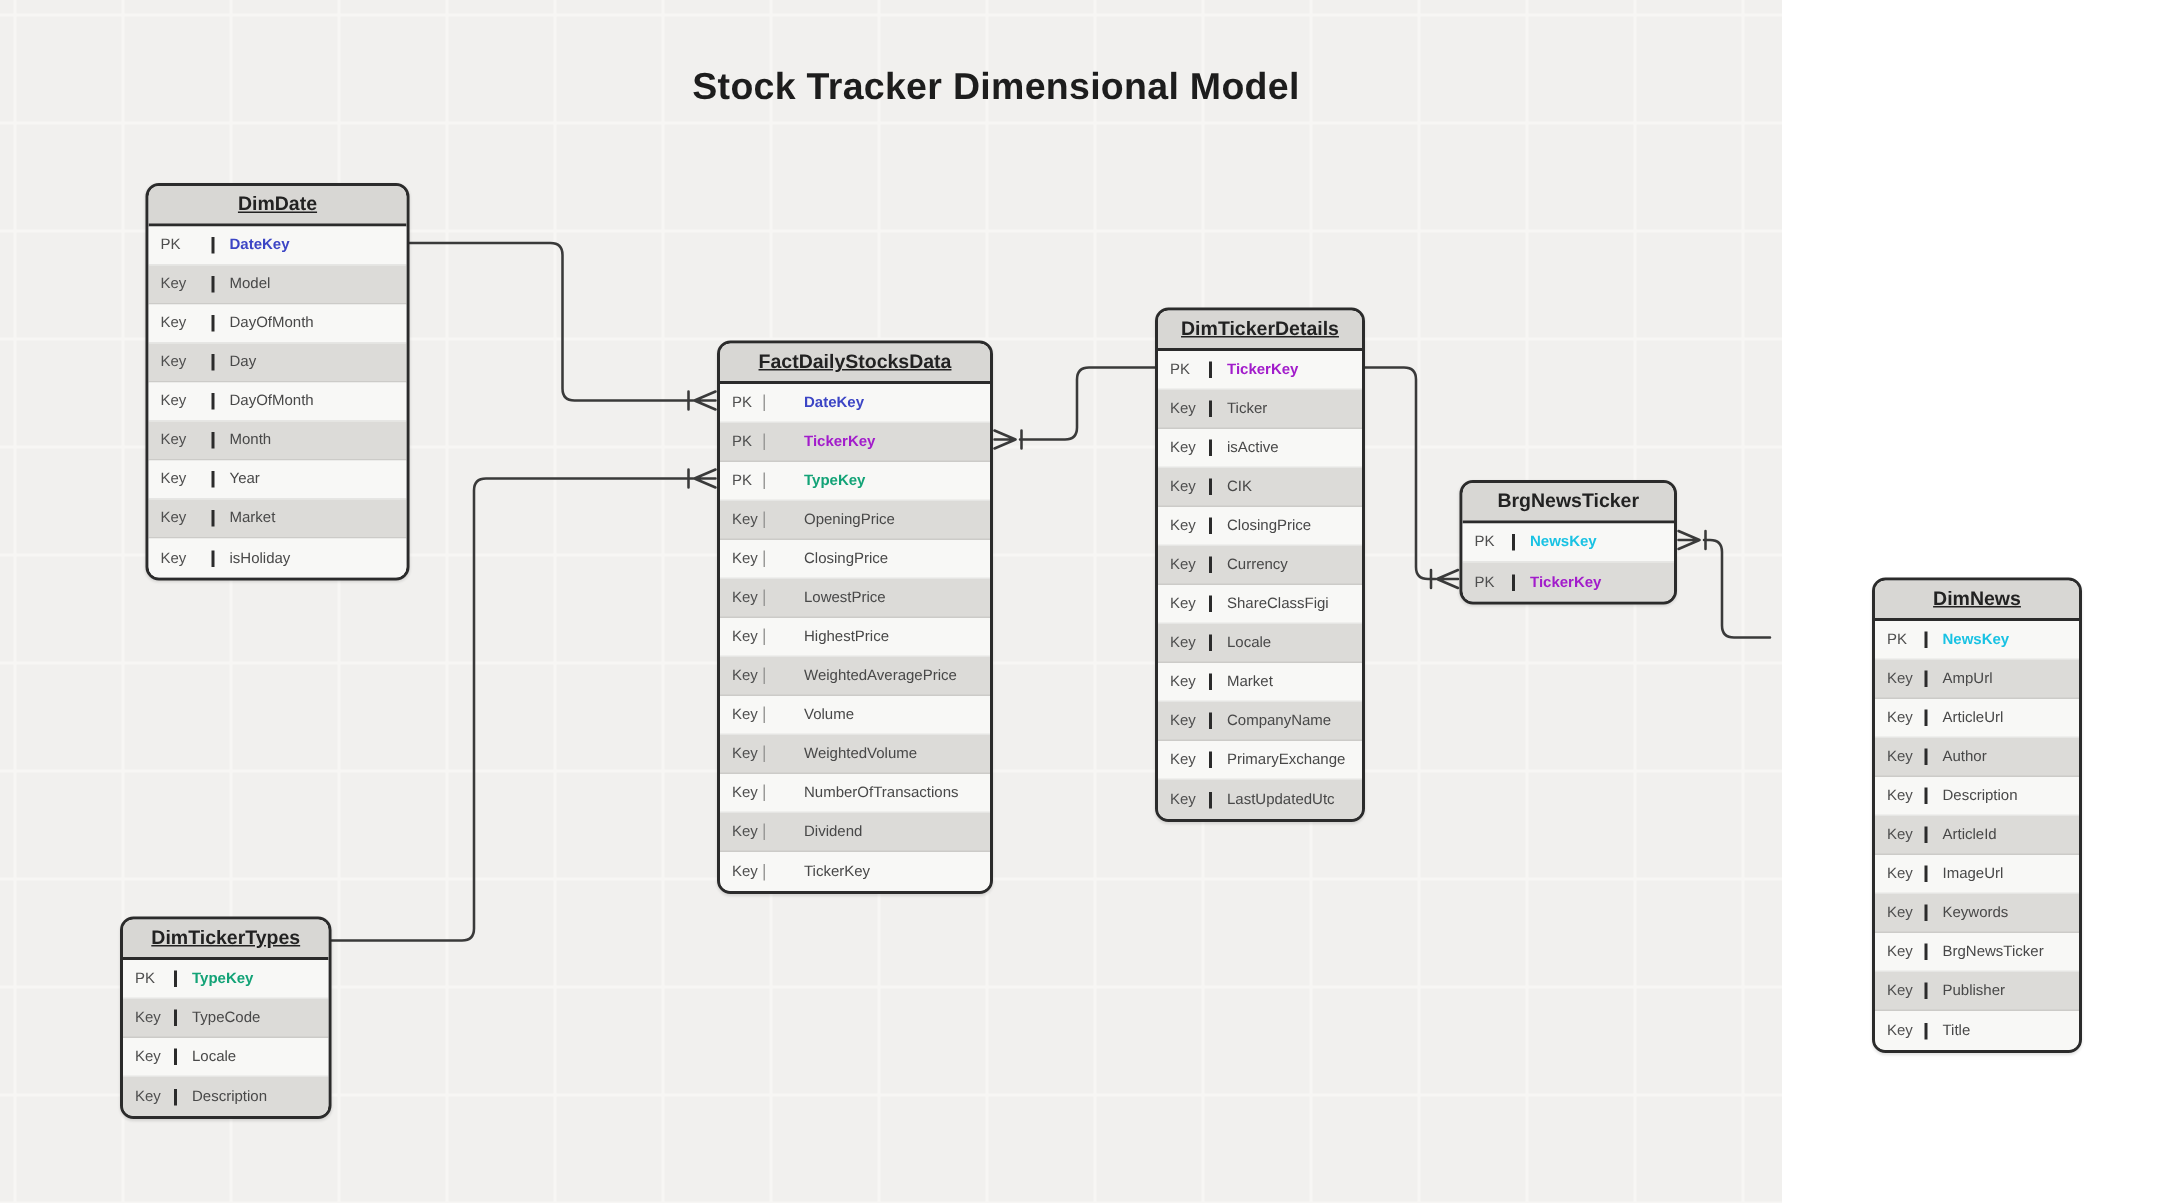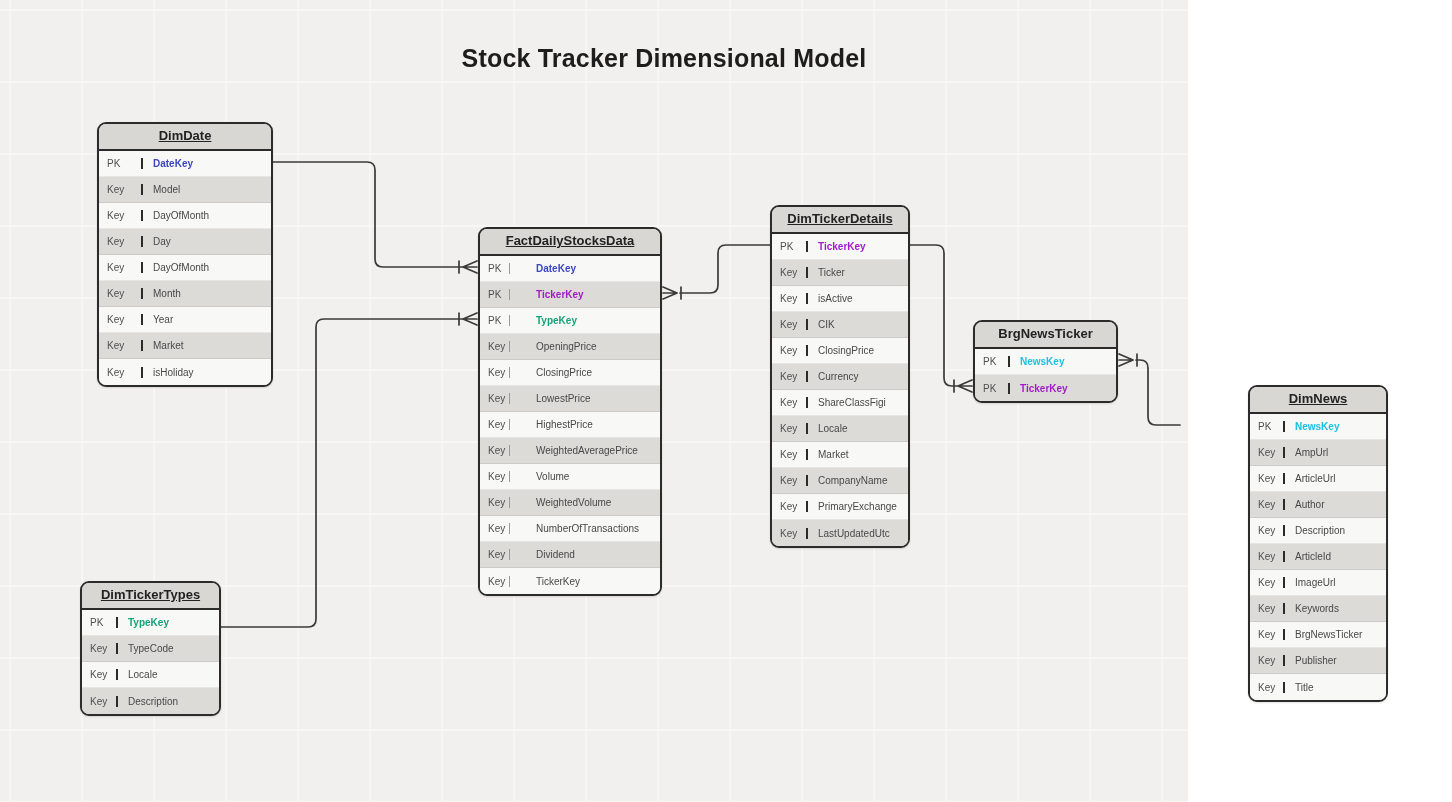--- a/index.html
+++ b/index.html
@@ -301,21 +301,21 @@
           <div class="trow alt">
     <div class="kcell" style="width: 35px;">Key</div>
     <div class="fcell">Publisher</div>
   </div>
           <div class="trow">
     <div class="kcell" style="width: 35px;">Key</div>
     <div class="fcell">Title</div>
   </div>
         </div>
   </div>
-      <div class="table" style="left: 80px; top: 581px; width: 141px;">
+      <div class="table" style="left: 80px; top: 611px; width: 141px;">
     <div class="thead u">DimTickerTypes</div>
     <div class="rows">
           <div class="trow">
     <div class="kcell" style="width: 36px;">PK</div>
     <div class="fcell" style="color: rgb(19, 163, 119); font-weight: 700;">TypeKey</div>
   </div>
           <div class="trow alt">
     <div class="kcell" style="width: 36px;">Key</div>
     <div class="fcell">TypeCode</div>
   </div>

